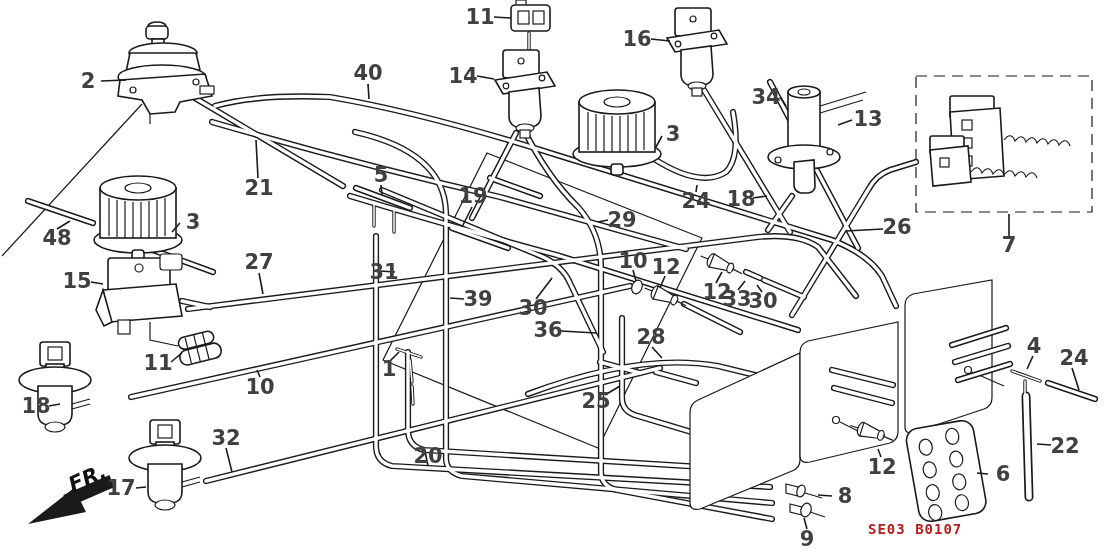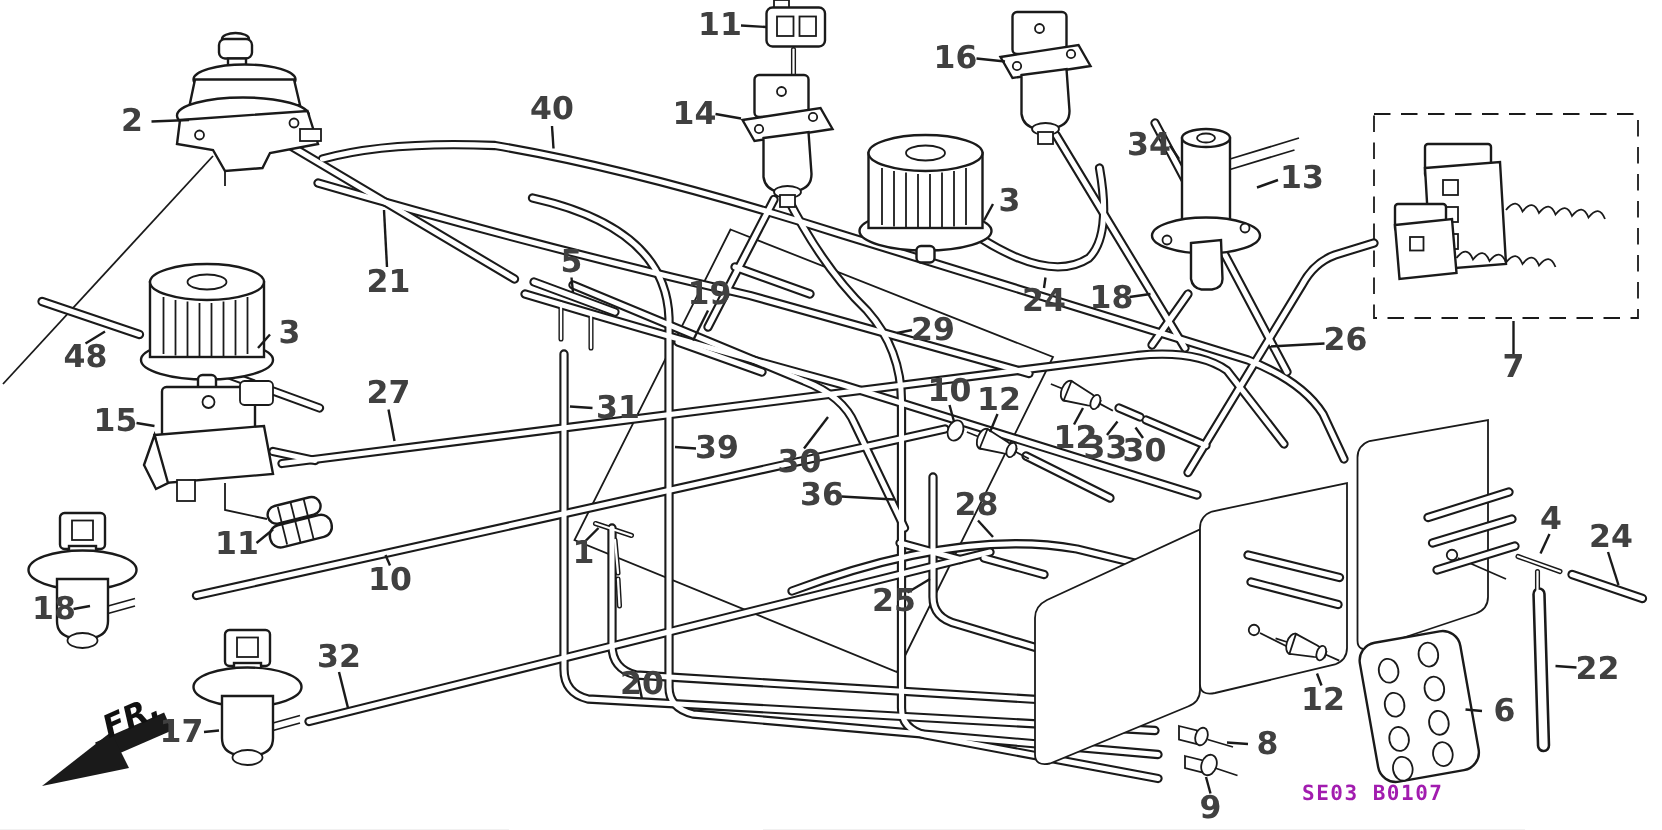--- a/index.html
+++ b/index.html
@@ -13,21 +13,21 @@
   .tube-core.thin-core{stroke-width:1.5;}
   .tube-core.fat-core{stroke-width:5.6;}
   .thin{stroke:#1a1a1a;stroke-width:1.2;fill:none;}
   .lead{stroke:#1a1a1a;stroke-width:1.6;fill:none;}
   .part{fill:#ffffff;stroke:#1a1a1a;stroke-width:1.6;}
   .part2{fill:#ffffff;stroke:#1a1a1a;stroke-width:1.2;}
   .dark{fill:#1a1a1a;stroke:none;}
   .c{position:absolute;transform:translate(-50%,-50%);font-weight:bold;font-size:21px;
      color:#404040;white-space:nowrap;line-height:1;}
   #part-code{position:absolute;left:868px;top:521px;font-family:"DejaVu Sans Mono","Liberation Mono",monospace;
-     font-weight:bold;font-size:14px;color:#a21caf;letter-spacing:1px;}
+     font-weight:bold;font-size:14px;color:#b91c1c;letter-spacing:1px;}
   #fr-label{position:absolute;left:68px;top:466px;font-weight:bold;font-style:italic;
      font-size:21px;color:#111;transform:rotate(-24deg);}
 </style>
 </head>
 <body>
 
 <div id="stage">
 <svg id="art" width="1108" height="553" viewBox="0 0 1108 553">
 
   <defs>
@@ -367,21 +367,21 @@
   <div class="c" style="left:473px;top:196px">19</div>
   <div class="c" style="left:57px;top:238px">48</div>
   <div class="c" style="left:193px;top:222px">3</div>
   <div class="c" style="left:622px;top:220px">29</div>
   <div class="c" style="left:696px;top:201px">24</div>
   <div class="c" style="left:741px;top:199px">18</div>
   <div class="c" style="left:897px;top:227px">26</div>
   <div class="c" style="left:1009px;top:245px">7</div>
   <div class="c" style="left:77px;top:281px">15</div>
   <div class="c" style="left:259px;top:262px">27</div>
-  <div class="c" style="left:412px;top:272px">31</div>
+  <div class="c" style="left:384px;top:272px">31</div>
   <div class="c" style="left:478px;top:299px">39</div>
   <div class="c" style="left:533px;top:308px">30</div>
   <div class="c" style="left:548px;top:330px">36</div>
   <div class="c" style="left:633px;top:261px">10</div>
   <div class="c" style="left:666px;top:267px">12</div>
   <div class="c" style="left:717px;top:292px">12</div>
   <div class="c" style="left:737px;top:299px">33</div>
   <div class="c" style="left:763px;top:301px">30</div>
   <div class="c" style="left:651px;top:337px">28</div>
   <div class="c" style="left:596px;top:401px">25</div>

